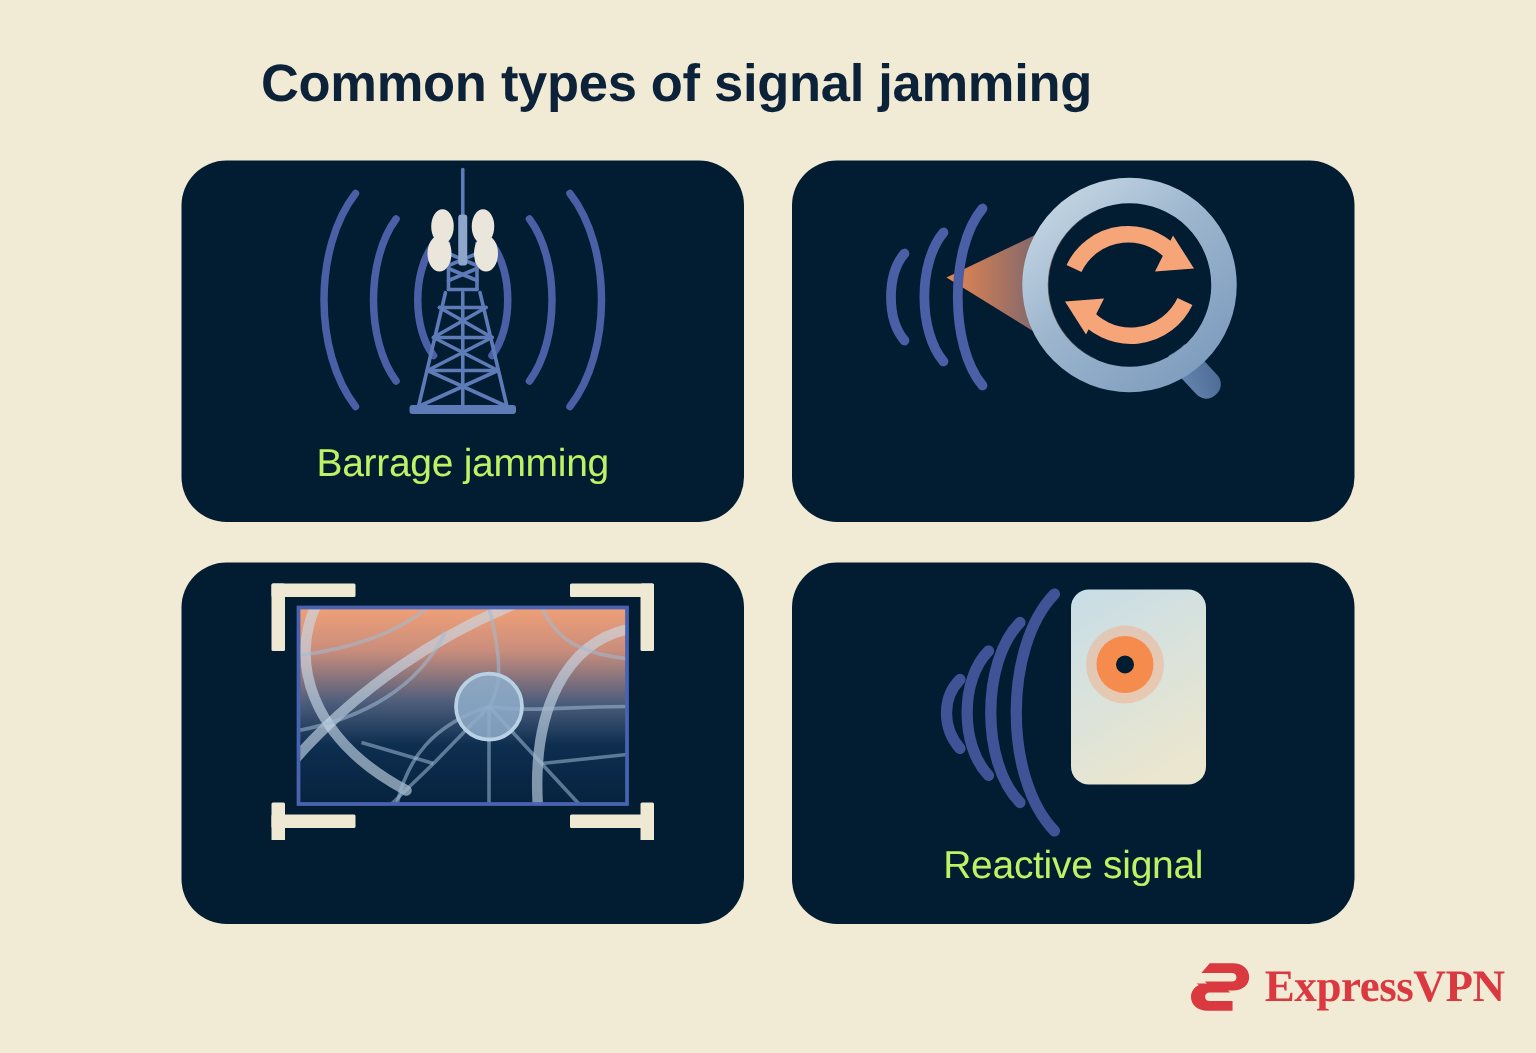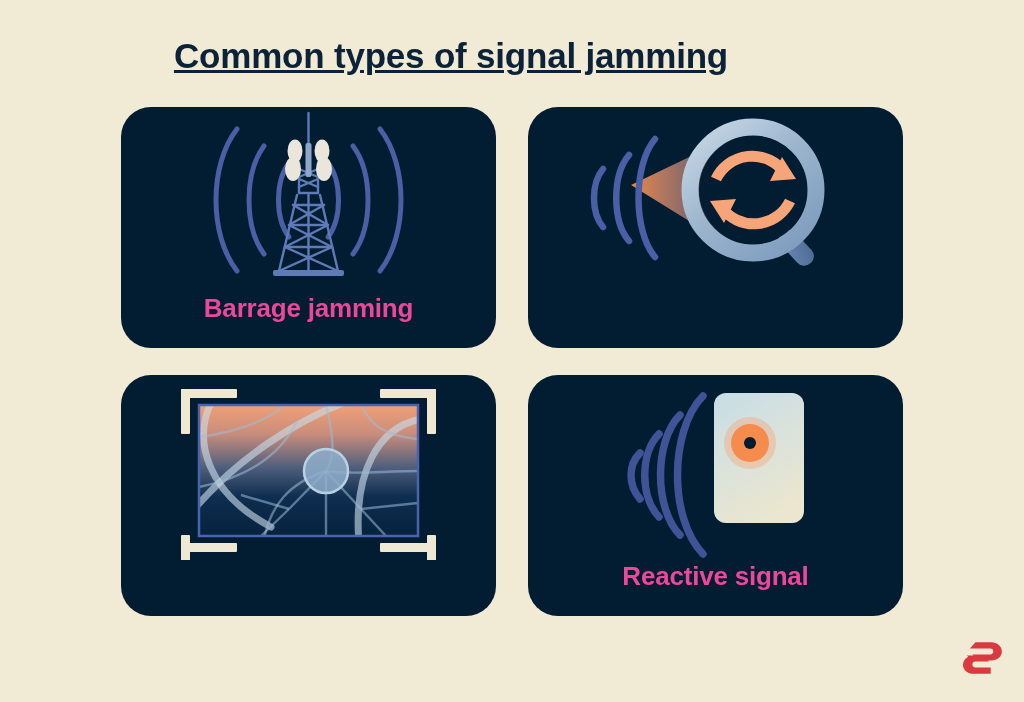--- a/index.html
+++ b/index.html
@@ -22,21 +22,20 @@
   .page-title {
     position: absolute;
     top: 36px;
     left: 0;
     width: 902px;
     text-align: center;
     font-size: 35px;
     font-weight: 700;
     color: #0B2239;
     letter-spacing: -0.2px;
-    text-decoration: underline;
   }
   .grid {
     position: absolute;
     top: 107px;
     left: 121px;
     width: 782px;
     display: grid;
     grid-template-columns: 375px 375px;
     grid-template-rows: 241px 241px;
     column-gap: 32px;
@@ -59,23 +58,23 @@
     display: block;
     width: 375px;
     height: 185px;
   }
   .card-label {
     position: absolute;
     left: 0;
     bottom: 24px;
     width: 100%;
     text-align: center;
-    color: #ec4899;
+    color: #bef264;
     font-size: 26px;
-    font-weight: 700;
+    font-weight: 400;
     letter-spacing: -0.2px;
   }
   .brand {
     position: absolute;
     right: 21px;
     bottom: 27px;
     display: flex;
     align-items: center;
     gap: 9px;
   }
@@ -267,15 +266,16 @@
 
   </div>
 
   <div class="brand">
     <svg class="brand-mark" viewBox="0 0 42 34" xmlns="http://www.w3.org/2000/svg">
       <path d="M14.5 1.2 h15.5 c6.4 0 10.8 4.0 10.8 9.2 c0 5.2 -4.4 9.0 -10.8 9.0 h-13.3
                l-5.4 -6.0 h18.0 c1.8 0 3.0 -1.2 3.0 -2.9 c0 -1.7 -1.2 -2.9 -3.0 -2.9 h-20.4 z" fill="#DA3940"></path>
       <path d="M5.6 14.6 h17.0 l5.4 6.0 h-13.6 c-1.8 0 -3.0 1.2 -3.0 2.9 c0 1.7 1.2 2.9 3.0 2.9
                h15.3 v6.4 h-16.9 c-6.4 0 -10.8 -3.9 -10.8 -9.1 c0 -3.5 2.0 -6.5 5.3 -8.0 z" fill="#DA3940"></path>
     </svg>
+    <div class="brand-name">ExpressVPN</div>
   </div>
 
 </div>
 
 </body></html>

